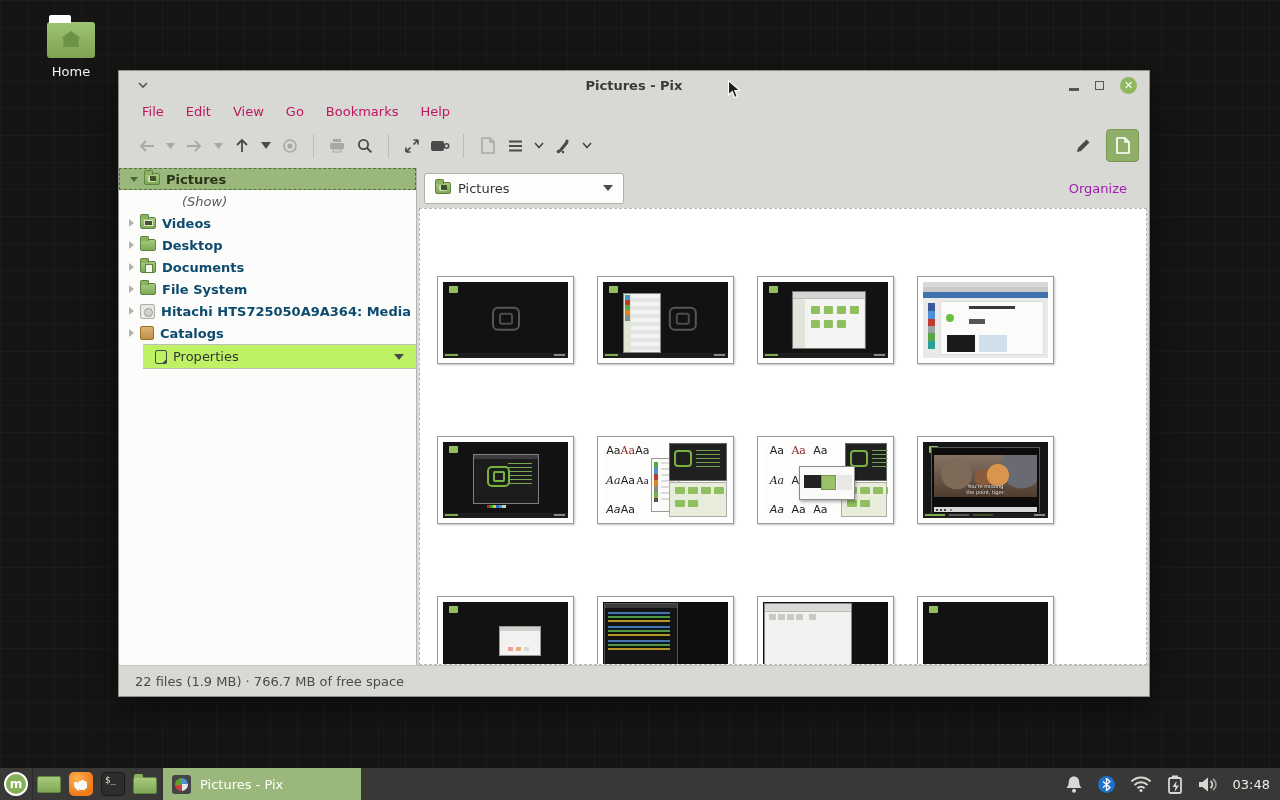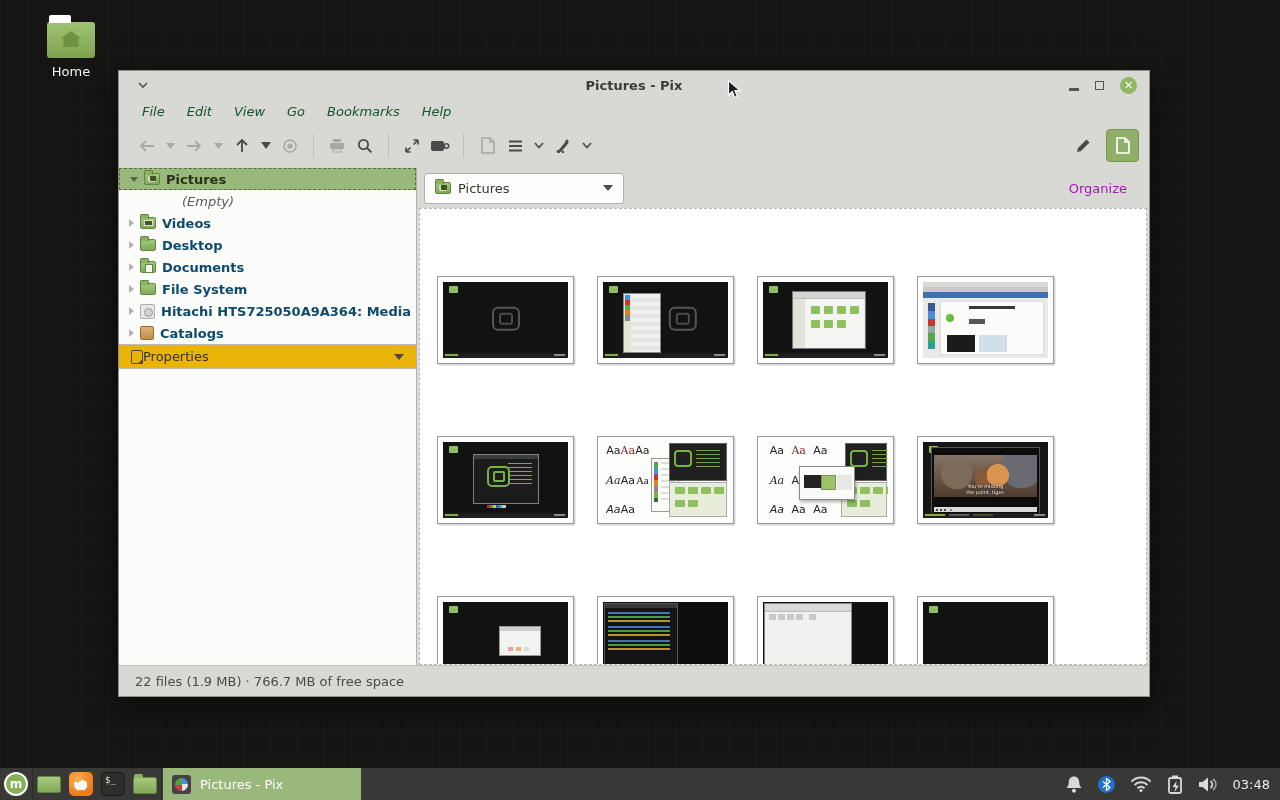--- a/index.html
+++ b/index.html
@@ -21,21 +21,21 @@
   .titlebar{height:28px;position:relative;display:flex;align-items:center;flex:0 0 auto;}
   .tb-menu-chev{margin-left:18px;width:12px;height:12px;color:#555;}
   .title{position:absolute;left:0;right:0;text-align:center;font-weight:bold;font-size:13px;color:#3a3a3a;pointer-events:none;}
   .win-controls{margin-left:auto;display:flex;align-items:center;gap:16px;padding-right:12px;z-index:2;}
   .wc-min{width:10px;height:3px;background:#555;margin-top:8px;}
   .wc-max{width:9px;height:9px;border:1.5px solid #555;box-sizing:border-box;}
   .wc-close{width:17px;height:17px;border-radius:50%;background:#8fb860;display:flex;align-items:center;justify-content:center;
     color:#fff;font-size:11px;font-weight:bold;line-height:1;}
   
   .menubar{display:flex;padding-left:12px;height:24px;align-items:center;flex:0 0 auto;}
-  .menubar span{padding:2px 11px;font-size:13px;color:#14532d;font-style:italic;}
+  .menubar span{padding:2px 11px;font-size:13px;color:#be185d;}
   
   .toolbar{height:45px;display:flex;align-items:center;padding:0 10px 0 14px;gap:2px;flex:0 0 auto;}
   .tbtn{width:26px;height:30px;display:flex;align-items:center;justify-content:center;color:#4a4a4a;}
   .tbtn.dis{color:#a8a8a5;}
   .tbtn.narrow{width:18px;}
   .tsep{width:1px;height:24px;background:#bdbdba;margin:0 8px;}
   .tspacer{flex:1;}
   .tbtn-accent{width:31px;height:31px;border-radius:4px;background:#8fae67;border:1px solid #7a9655;
     display:flex;align-items:center;justify-content:center;color:#fff;margin-left:8px;}
   
@@ -49,22 +49,22 @@
   .exp.open{border-left:4px solid transparent;border-right:4px solid transparent;border-top:5px solid #4e663a;}
   .trow.empty{font-weight:normal;font-style:italic;color:#5a5a58;padding-left:63px;}
   .fldr{width:16px;height:12px;background:linear-gradient(#a5c97e,#7fa956);border:1px solid #5f8540;border-radius:2px;position:relative;flex:0 0 auto;box-sizing:border-box;}
   .fldr::before{content:"";position:absolute;top:-4px;left:-1px;width:7px;height:4px;background:#8cb25f;border:1px solid #5f8540;border-bottom:none;border-radius:2px 2px 0 0;}
   .fldr.cam::after{content:"";position:absolute;left:3px;top:2px;width:8px;height:6px;background:#3f5228;border-radius:1px;box-shadow:inset 2px -1px 0 #cde0b5;}
   .fldr.film::after{content:"";position:absolute;left:3px;top:2px;width:9px;height:6px;background:#46552f;box-shadow:inset 0 0 0 1px #d8e5c2;}
   .fldr.doc::after{content:"";position:absolute;left:4px;top:2px;width:6px;height:7px;background:#f4f7ee;border:1px solid #5f8540;}
   .disk{width:15px;height:15px;border-radius:2px;background:#e8e8e6;border:1px solid #adadaa;position:relative;flex:0 0 auto;box-sizing:border-box;}
   .disk::after{content:"";position:absolute;left:3px;top:3px;width:7px;height:7px;border-radius:50%;border:1px solid #9a9a97;background:#d2d2cf;}
   .catal{width:14px;height:14px;background:linear-gradient(#e0b276,#c08f4b);border:1px solid #96701f;border-radius:2px;flex:0 0 auto;box-sizing:border-box;}
-  .props-head{height:23px;background:#eab308;border-top:1px solid #bdbdba;border-bottom:1px solid #bdbdba;
-    display:flex;align-items:center;gap:0;padding:0 12px;font-size:13px;color:#333;}
+  .props-head{height:23px;background:#bef264;border-top:1px solid #bdbdba;border-bottom:1px solid #bdbdba;
+    display:flex;align-items:center;gap:6px;padding:0 12px;font-size:13px;color:#333;margin-left:24px;}
   .props-head .chev{margin-left:auto;}
   .props-body{flex:1;background:#fcfcfb;}
   .docico{width:12px;height:14px;border:1.5px solid #4a4a4a;border-radius:2px;position:relative;box-sizing:border-box;}
   .docico::after{content:"";position:absolute;right:-1px;bottom:-1px;width:5px;height:5px;background:#4a4a4a;clip-path:polygon(100% 0,100% 100%,0 100%);}
   
   .main{flex:1;display:flex;flex-direction:column;min-width:0;background:#d8d8d5;}
   .locbar{height:40px;display:flex;align-items:center;padding:0 14px 0 7px;flex:0 0 auto;}
   .loc-btn{width:200px;height:31px;background:#fdfdfc;border:1px solid #b0b0ad;border-radius:3px;
     display:flex;align-items:center;gap:7px;padding:0 10px;font-size:13px;color:#333;box-sizing:border-box;}
   .loc-btn .chev{margin-left:auto;}
@@ -328,21 +328,21 @@
 
     <div class="wbody">
       <div class="sidebar">
         <div class="tree">
           <div class="trow sel">
             <i class="exp open"></i>
             <i class="fldr cam"></i>
             <span>Pictures</span>
           </div>
           <div class="trow empty">
-            <span>(Empty)</span>
+            <span>(Show)</span>
           </div>
           <div class="trow">
             <i class="exp closed"></i>
             <i class="fldr film"></i>
             <span>Videos</span>
           </div>
           <div class="trow">
             <i class="exp closed"></i>
             <i class="fldr"></i>
             <span>Desktop</span>

